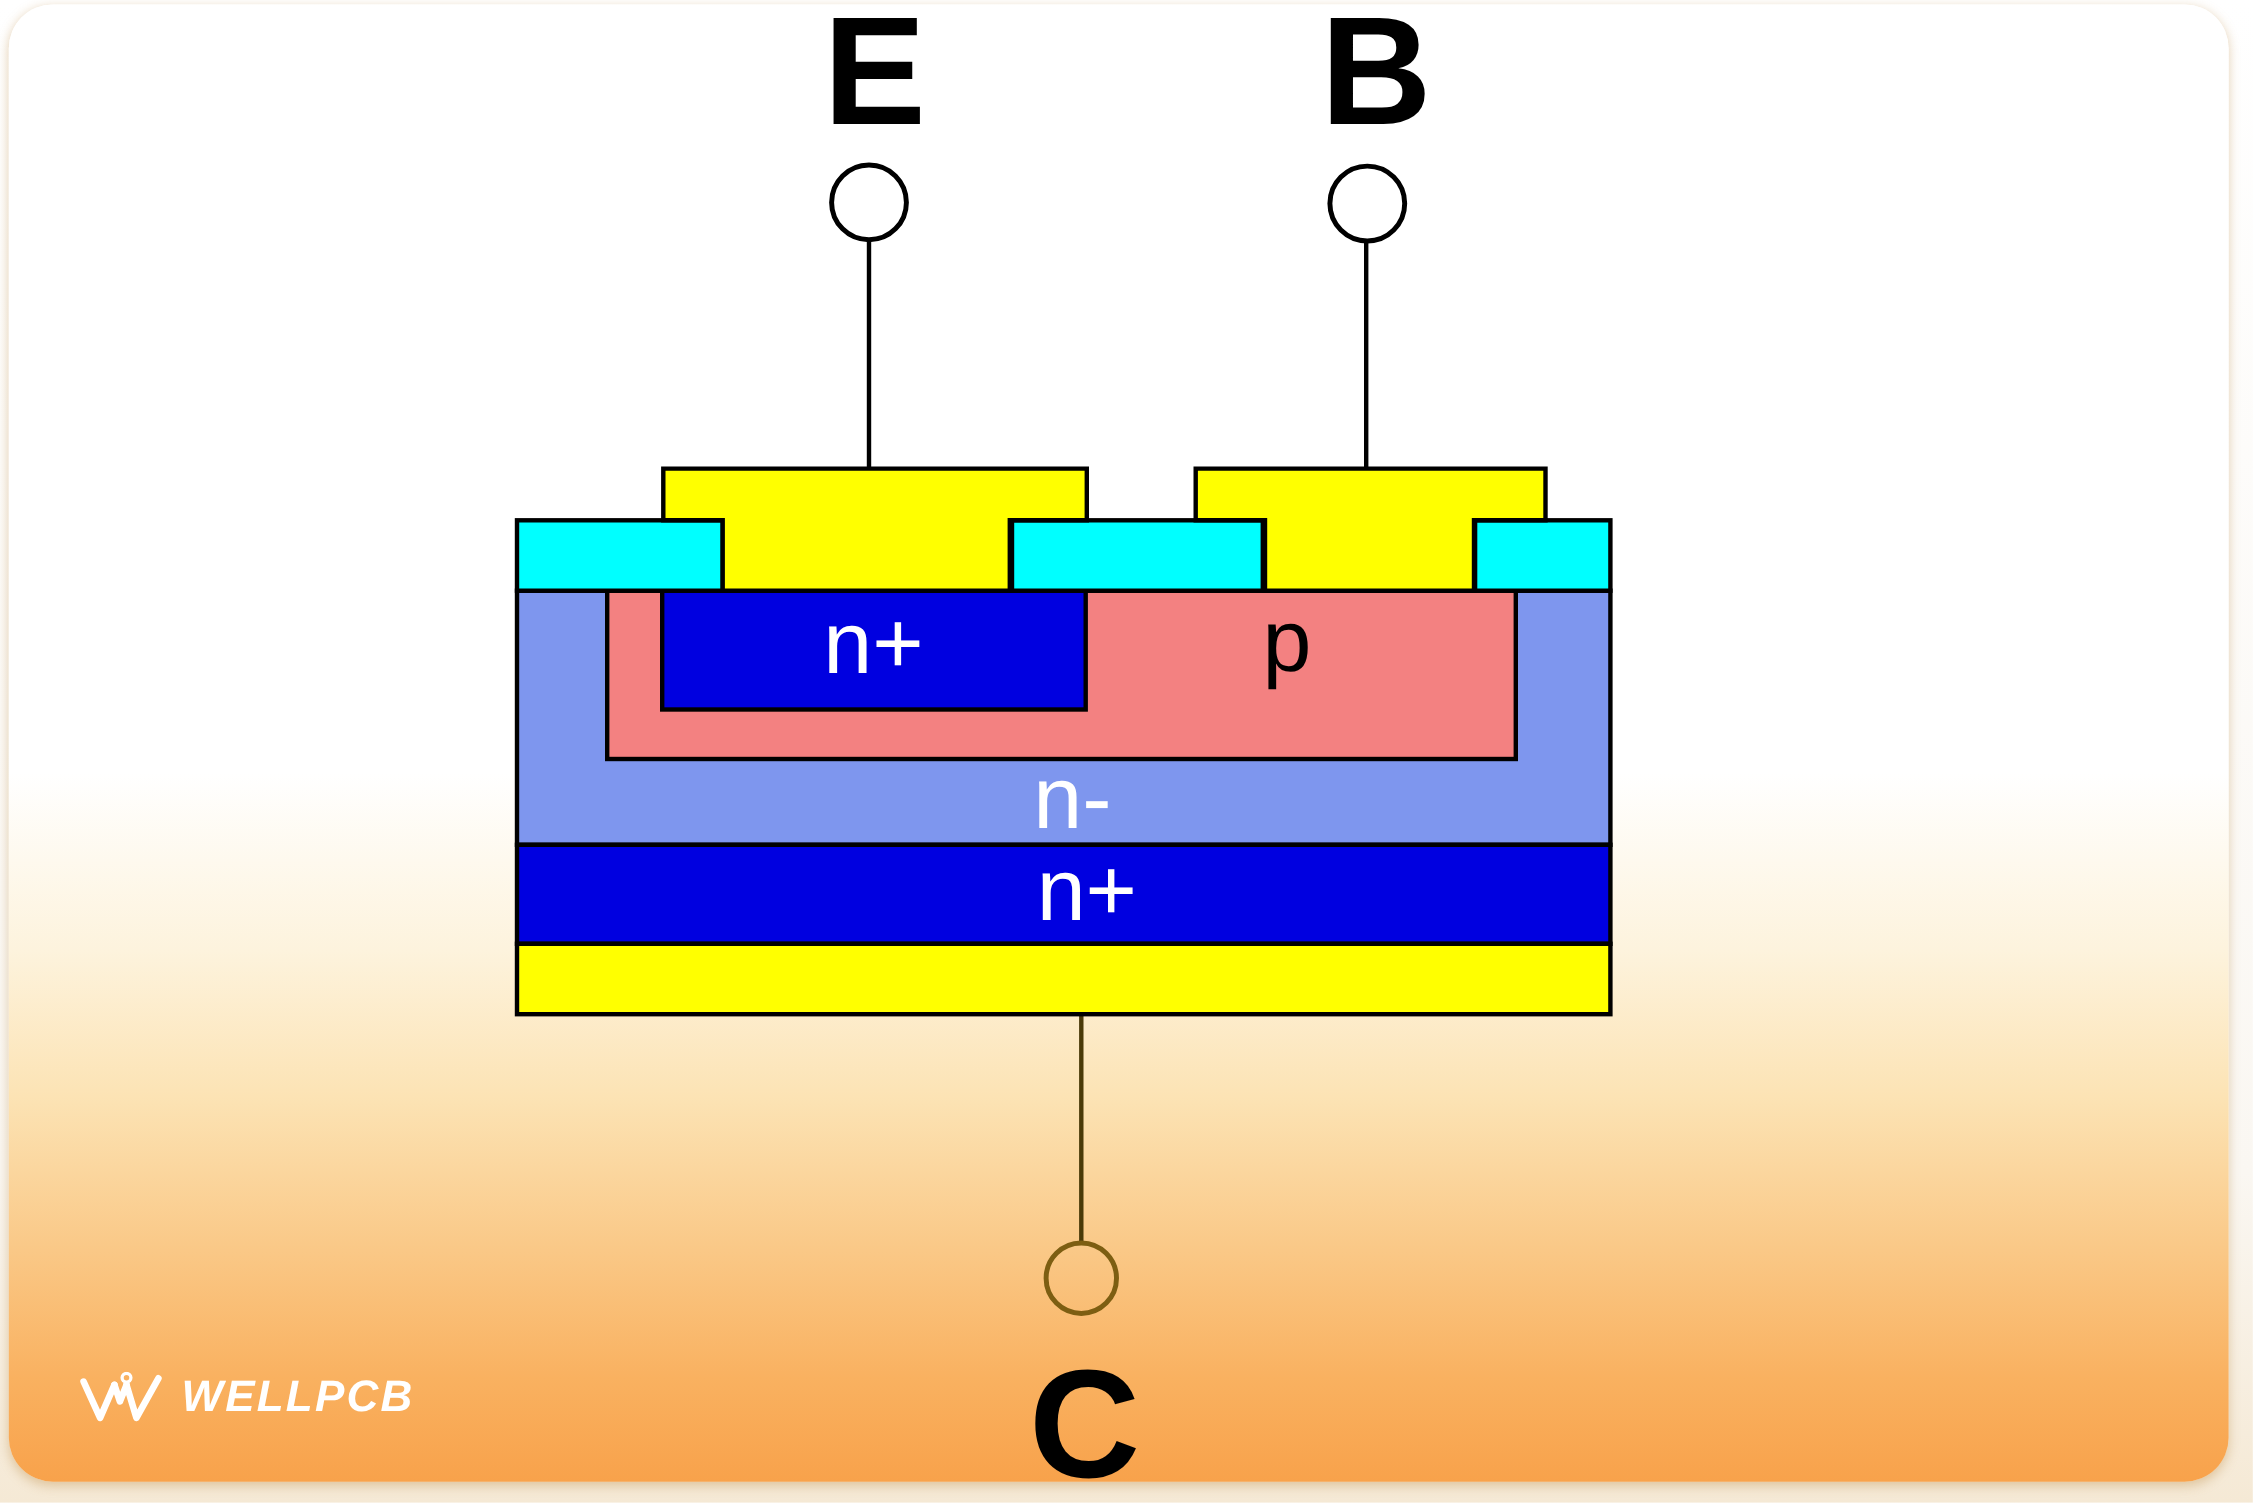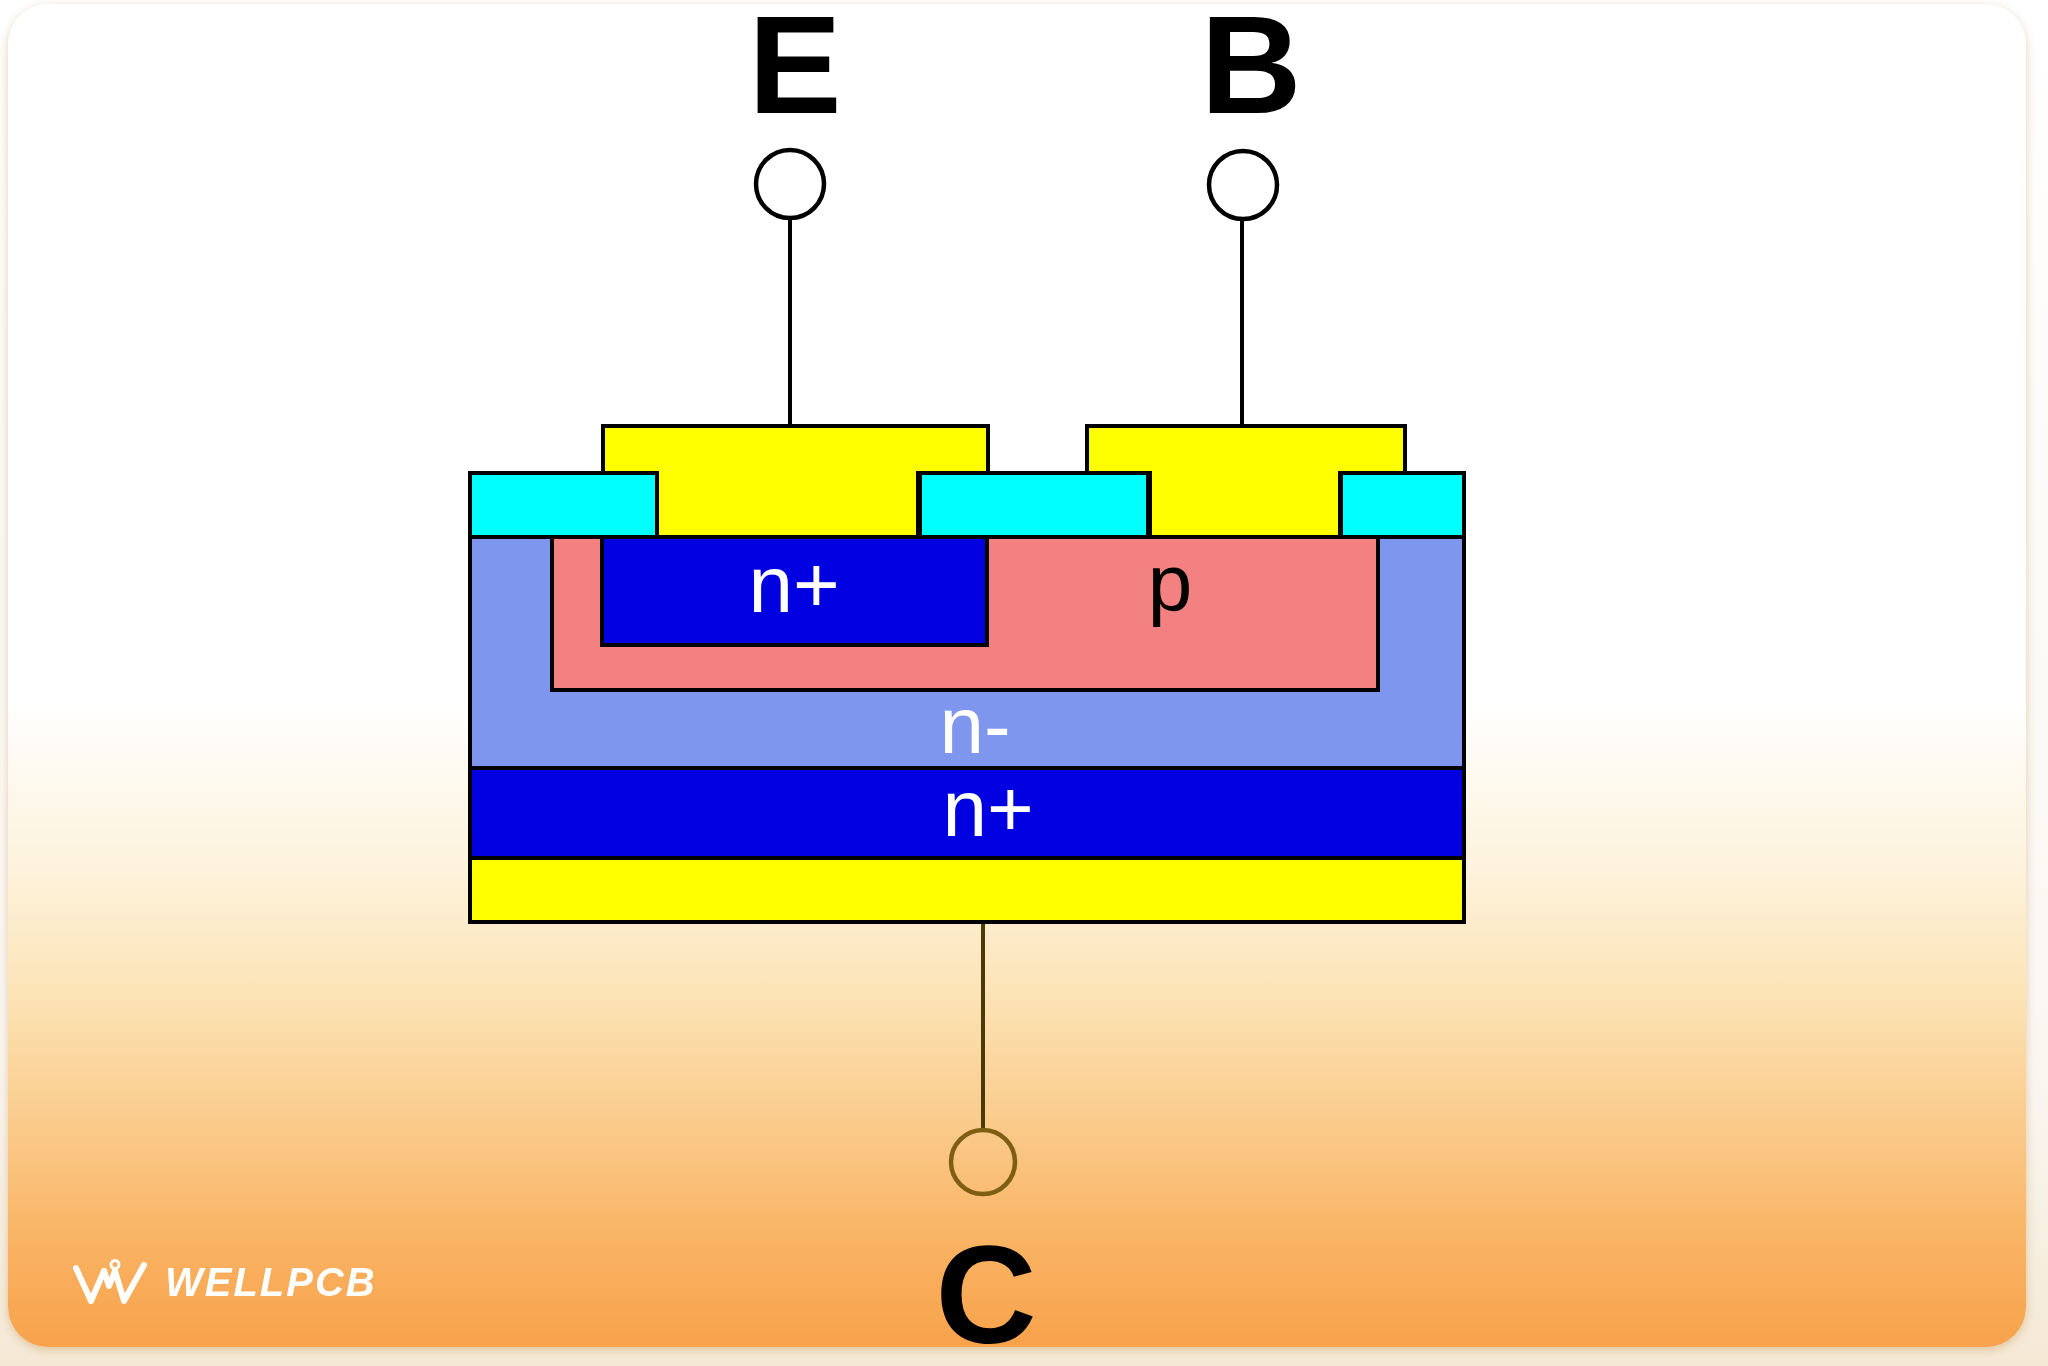--- a/index.html
+++ b/index.html
@@ -26,21 +26,21 @@
   .c-wire    { stroke:#4a3a08; stroke-width:4; fill:none; }
   .node      { fill:#ffffff; stroke:#000000; stroke-width:4.5; }
   .c-node    { fill:none; stroke-width:4.5; }
 
   text.terminal { font-family:"Liberation Sans",sans-serif; font-size:140px; font-weight:600;
                   fill:#000; text-anchor:middle; }
   text.region   { font-family:"Liberation Sans",sans-serif; font-size:80px; text-anchor:middle; }
   .white-label  { fill:#ffffff; }
   .black-label  { fill:#000000; }
 
-  .logo { position:absolute; left:63px; top:1243px; display:flex; align-items:center; gap:10px;margin-top:12px; }
+  .logo { position:absolute; left:63px; top:1243px; display:flex; align-items:center; gap:10px; }
   .logo-mark { display:block; }
   .logo-text {
     color:#ffffff; font-size:40px; font-weight:bold; font-style:italic;
     letter-spacing:2px; line-height:46px; white-space:nowrap;
   }
 </style>
 </head>
 <body>
 
 <div class="page">

